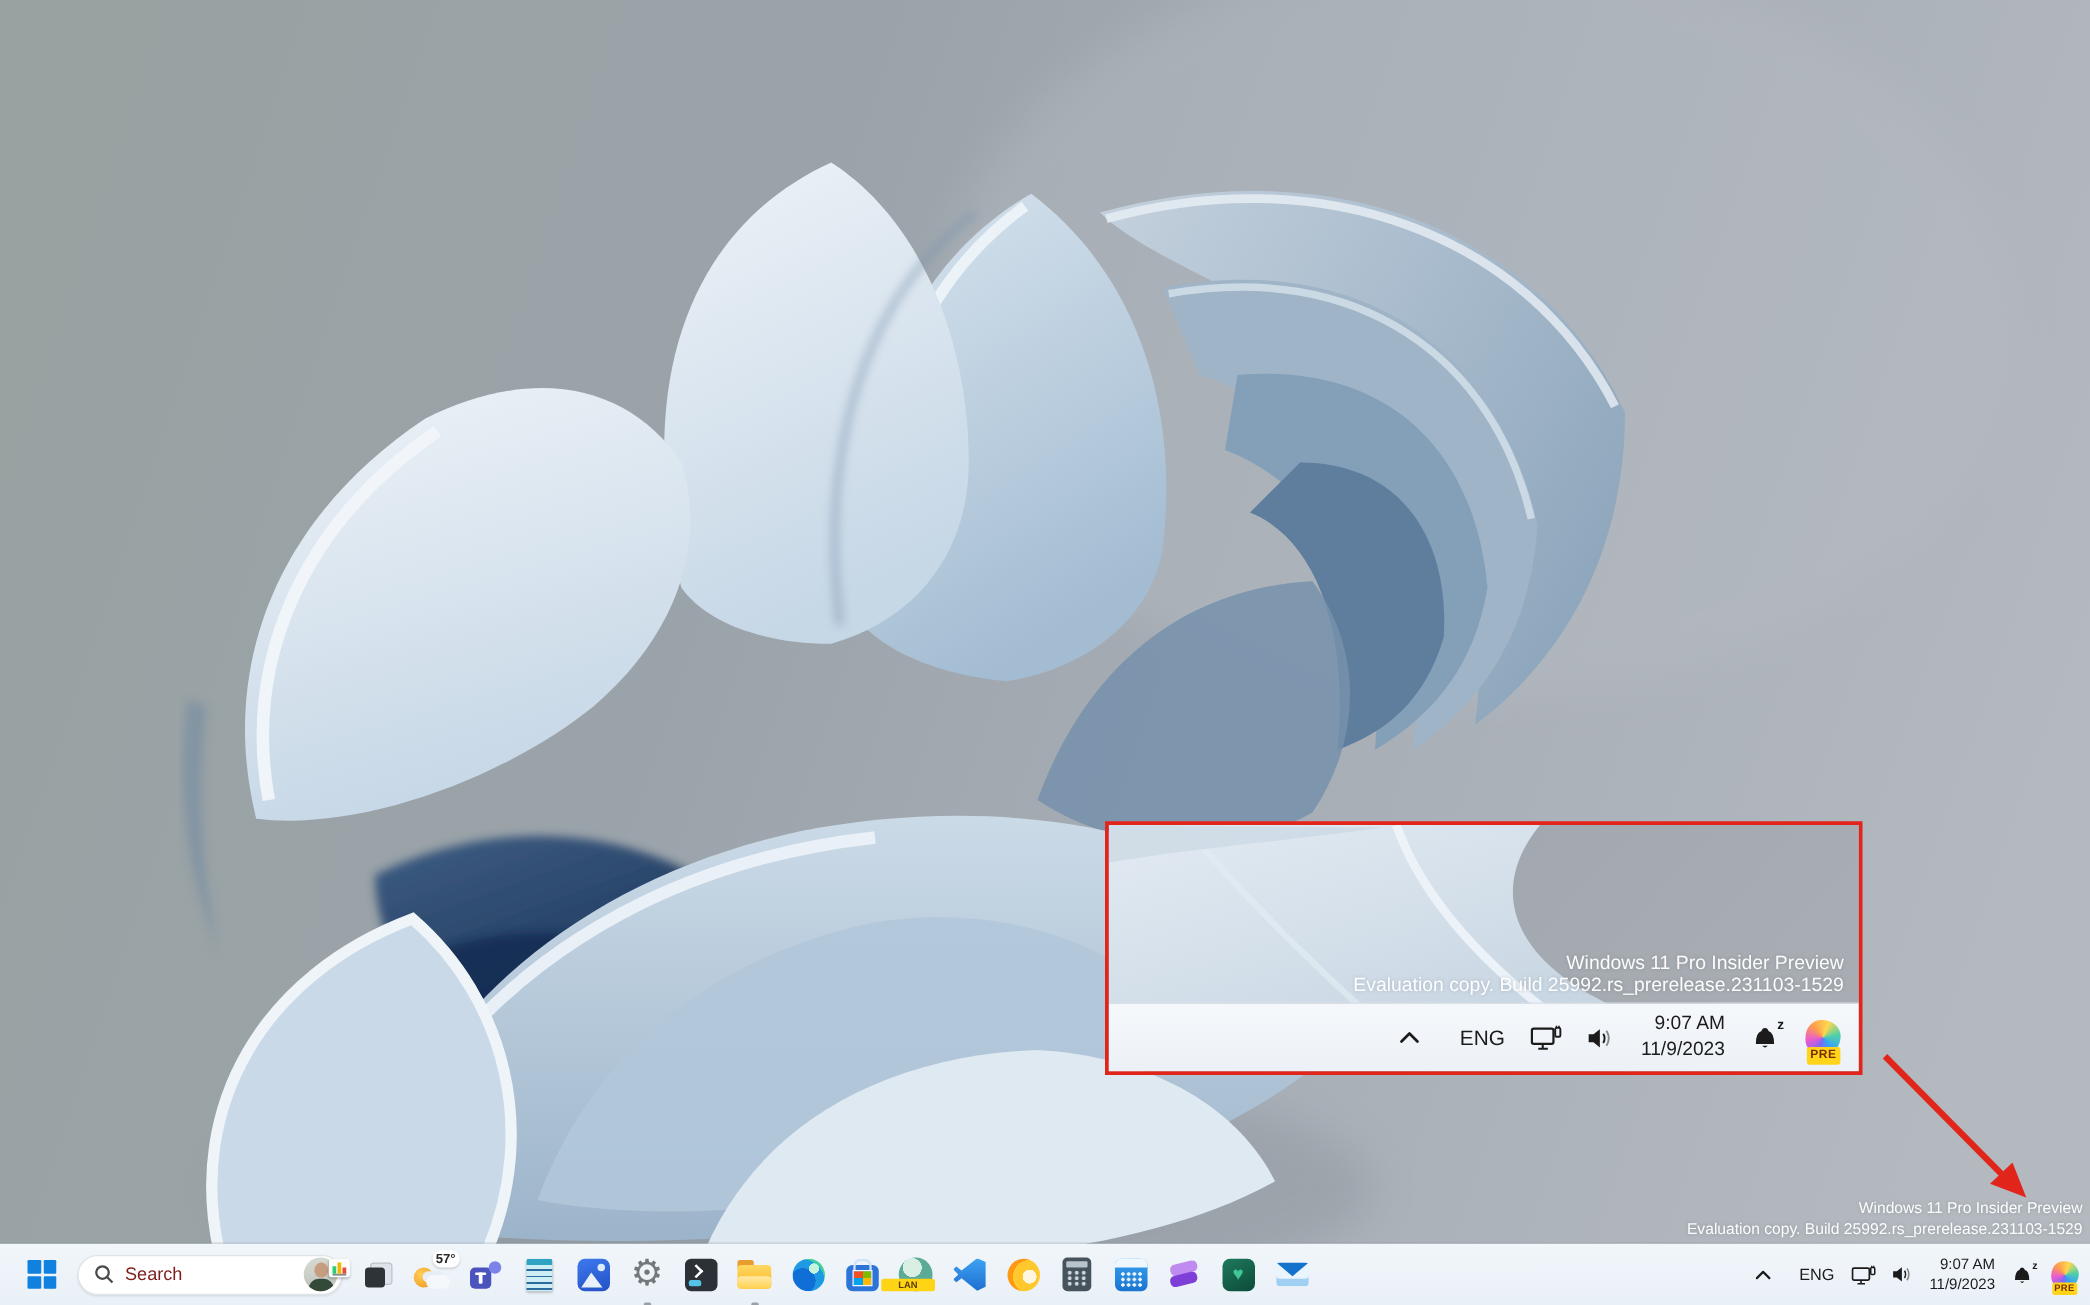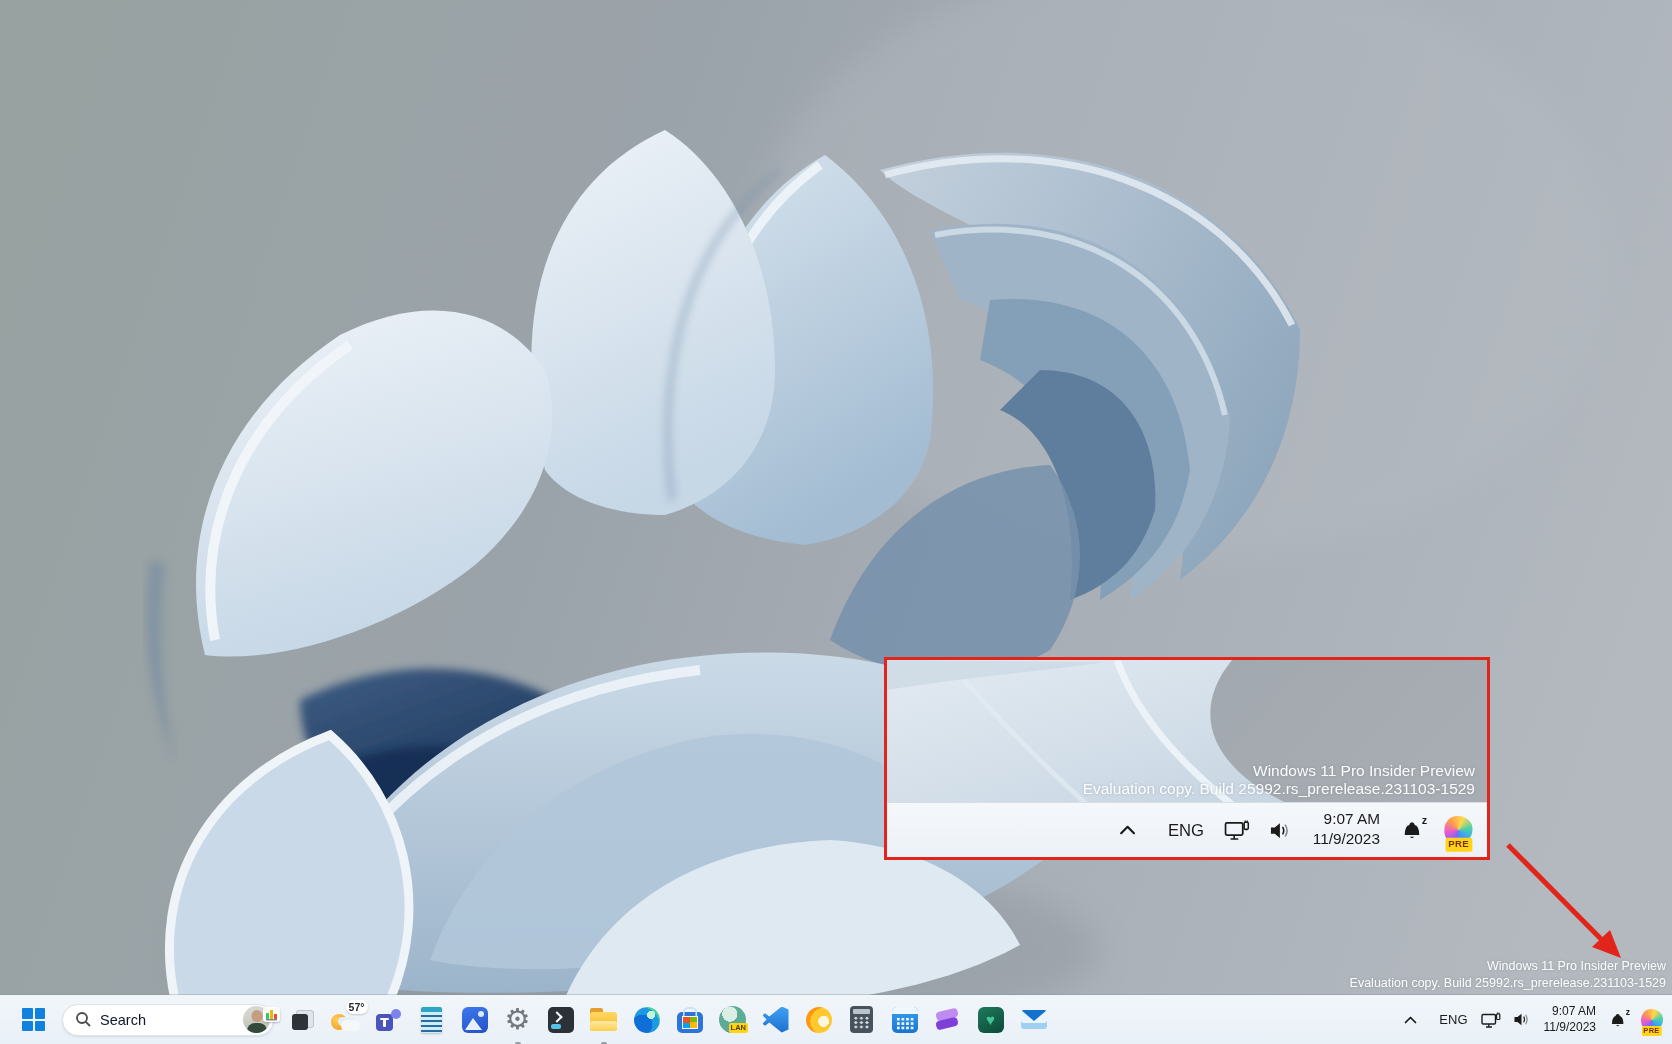--- a/index.html
+++ b/index.html
@@ -69,21 +69,21 @@
   .win-logo { width: 23px; height: 23px; display: grid; grid-template-columns: 1fr 1fr; grid-template-rows: 1fr 1fr; gap: 2px; }
   .win-logo i { background: #1181e0; border-radius: 1px; }
 
   
   .search-pill {
     display: flex; align-items: center; gap: 8px;
     width: 212px; height: 32px; margin: 0 7px; padding: 0 3px 0 12px;
     background: #ffffff; border: 1px solid #e0e4e8; border-radius: 16px;
     box-shadow: 0 1px 2px rgba(40,60,80,.12); cursor: pointer;
   }
-  .search-pill .s-label { font-size: 14.5px; color: #0f172a; flex: 0 0 auto; }
+  .search-pill .s-label { font-size: 14.5px; color: #7f1d1d; flex: 0 0 auto; }
   .portrait {
     position: relative; margin-left: auto; width: 27px; height: 27px;
     border-radius: 50%; overflow: visible; flex: 0 0 auto; cursor: pointer;
   }
   .portrait .face {
     position: absolute; inset: 0; border-radius: 50%; overflow: hidden;
     background: linear-gradient(180deg, #d6d8d2 0%, #cfd2cb 45%, #b9bdb4 100%);
   }
   .portrait .face::before { content:""; position:absolute; top:4px; left:50%; transform:translateX(-50%); width:11px; height:12px; border-radius:50% 50% 45% 45%; background:#c79d80; }
   .portrait .face::after { content:""; position:absolute; bottom:-2px; left:50%; transform:translateX(-50%); width:20px; height:12px; border-radius:8px 8px 0 0; background:#33493a; }
@@ -143,21 +143,21 @@
       radial-gradient(circle at 66% 30%, #c5f3de 0 16%, rgba(0,0,0,0) 17%),
       radial-gradient(circle at 32% 68%, #0f6fd6 0 40%, #1e9ae4 41% 68%, #40d0a0 69% 100%);
   }
 
   .i-store { width: 26px; height: 26px; }
   .i-store .bag { position:absolute; left:0; bottom:0; width:26px; height:21px; border-radius:5px; background:#2d74d8; }
   .i-store .bag::before { content:""; position:absolute; left:50%; transform:translateX(-50%); top:-5px; width:11px; height:8px; border:2px solid #cfe2f8; border-bottom:none; border-radius:6px 6px 0 0; }
   .i-store .bag::after { content:""; position:absolute; left:50%; transform:translateX(-50%); top:4px; width:14px; height:11px; border:1.5px solid #f2f7fd; background: conic-gradient(#7fba00 0 25%, #ffb900 0 50%, #00a4ef 0 75%, #f25022 0); }
 
   .i-lan { width: 27px; height: 27px; border-radius:50%; background: radial-gradient(circle at 40% 30%, #d9efe4 0 30%, #5cab97 31% 70%, #2e7e72 71% 100%); }
-  .i-lan .lan-badge { position:absolute; right:-2px; bottom:0; background:#ffd415; color:#5a3c00; font-size:7.5px; font-weight:bold; padding:0 2px; border-radius:2px; line-height:1.4; }
+  .i-lan .lan-badge { position:absolute; right:-2px; bottom:0; background:#ffd415; color:#5a3c00; font-size:7.5px; font-weight:bold; padding:0 14px; border-radius:2px; line-height:1.4; }
 
   .i-vscode { width: 26px; height: 26px; background: linear-gradient(180deg,#3ea1f2,#1e6fd0);
     clip-path: polygon(74% 0, 100% 12%, 100% 88%, 74% 100%, 26% 62%, 10% 74%, 0 66%, 16% 50%, 0 34%, 10% 26%, 26% 38%); }
 
   .i-canary { width: 26px; height: 26px; border-radius:50%;
     background: radial-gradient(circle at 68% 55%, #fff6e0 0 24%, #ffc92e 25% 58%, #ff9914 59% 100%); }
 
   .i-calc { width: 23px; height: 27px; border-radius:4px; background:#46525c; }
   .i-calc::before { content:""; position:absolute; left:3px; top:3px; width:17px; height:5px; border-radius:1px; background:#b8c3cb; }
   .i-calc::after { content:""; position:absolute; left:3px; top:10px; width:17px; height:13px;

